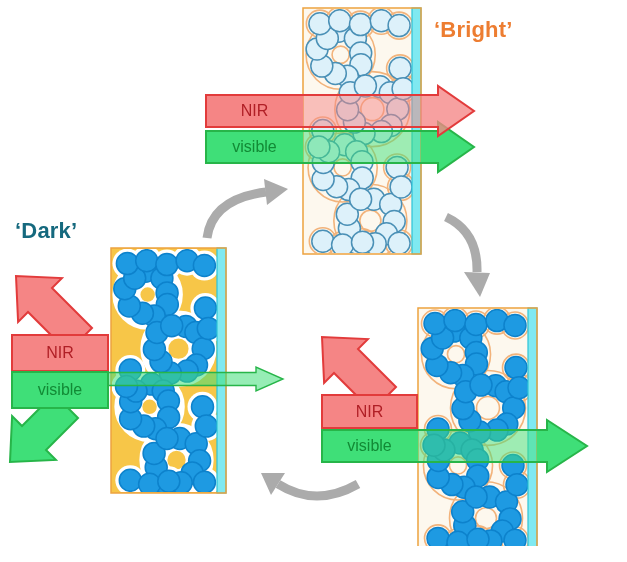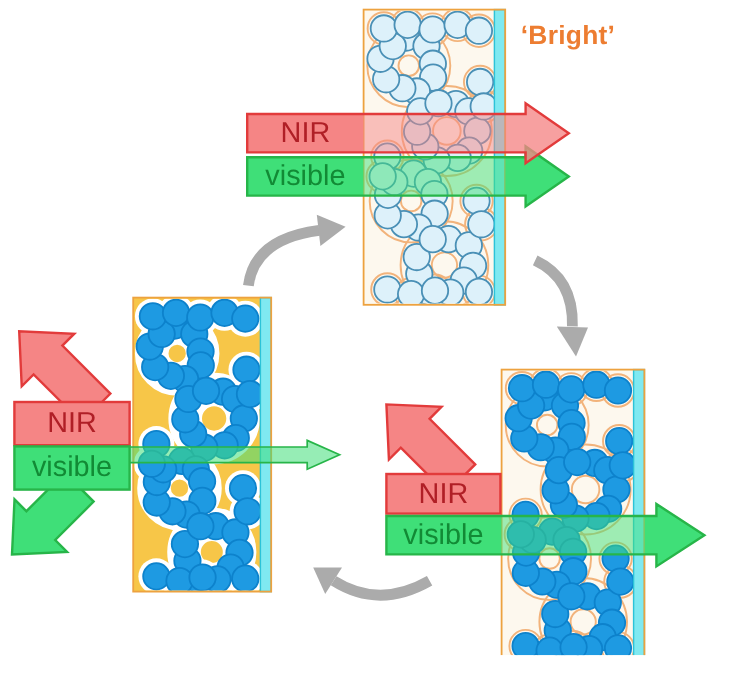--- a/index.html
+++ b/index.html
@@ -4,21 +4,21 @@
 <style>
   html,body{margin:0;padding:0;background:#ffffff;}
   .stage{
     position:relative;width:627px;height:546px;background:#ffffff;overflow:hidden;
     font-family:"Liberation Sans","DejaVu Sans",sans-serif;
   }
   .stage svg{position:absolute;left:0;top:0;}
   .state-label{position:absolute;font-size:22px;font-weight:bold;letter-spacing:.2px;white-space:nowrap;}
   .beam-label{
     position:absolute;display:flex;align-items:center;justify-content:center;
-    font-size:24px;font-weight:500;line-height:1;pointer-events:none;
+    font-size:16px;font-weight:500;line-height:1;pointer-events:none;
   }
 </style>
 </head>
 <body>
 
 <div class="stage" style="background: rgb(255, 255, 255);">
   <svg id="diagram" width="627" height="562" viewBox="0 0 627 562">
       <defs>
         <clipPath id="clip0">
           <rect x="304" y="9" width="116" height="244"></rect>
@@ -303,20 +303,21 @@
         <g>
           <rect fill="#3fdf78" x="322" y="430" width="96" height="32"></rect>
           <rect fill="#3fdf78" fill-opacity="0.5" x="418" y="430" width="119" height="32"></rect>
           <polygon points="537,430 547,430 547,420 587,446 547,472 547,462 537,462" fill="#3fdf78" fill-opacity="1"></polygon>
           <polygon points="322.0,462.0 547.0,462.0 547.0,472.0 587.0,446.0 547.0,420.0 547.0,430.0 322.0,430.0" fill="none" stroke="#27b549" stroke-width="2"></polygon>
         </g>
       </g>
     </svg>
 
   <div class="state-label" style="left: 434px; top: 17px; color: rgb(237, 125, 49);">‘Bright’</div>
+  <div class="state-label" style="left: 15px; top: 218px; color: rgb(21, 105, 126);">‘Dark’</div>
 
   <div class="beam-label beam-label--nir" style="left: 206px; top: 95px; width: 97px; height: 32px; color: rgb(176, 31, 38);">NIR</div>
   <div class="beam-label beam-label--vis" style="left: 206px; top: 131px; width: 97px; height: 32px; color: rgb(18, 138, 53);">visible</div>
 
   <div class="beam-label beam-label--nir" style="left: 12px; top: 335px; width: 96px; height: 36px; color: rgb(176, 31, 38);">NIR</div>
   <div class="beam-label beam-label--vis" style="left: 12px; top: 372px; width: 96px; height: 36px; color: rgb(18, 138, 53);">visible</div>
 
   <div class="beam-label beam-label--nir" style="left: 322px; top: 395px; width: 95px; height: 33px; color: rgb(176, 31, 38);">NIR</div>
   <div class="beam-label beam-label--vis" style="left: 322px; top: 430px; width: 95px; height: 32px; color: rgb(18, 138, 53);">visible</div>
 </div>

